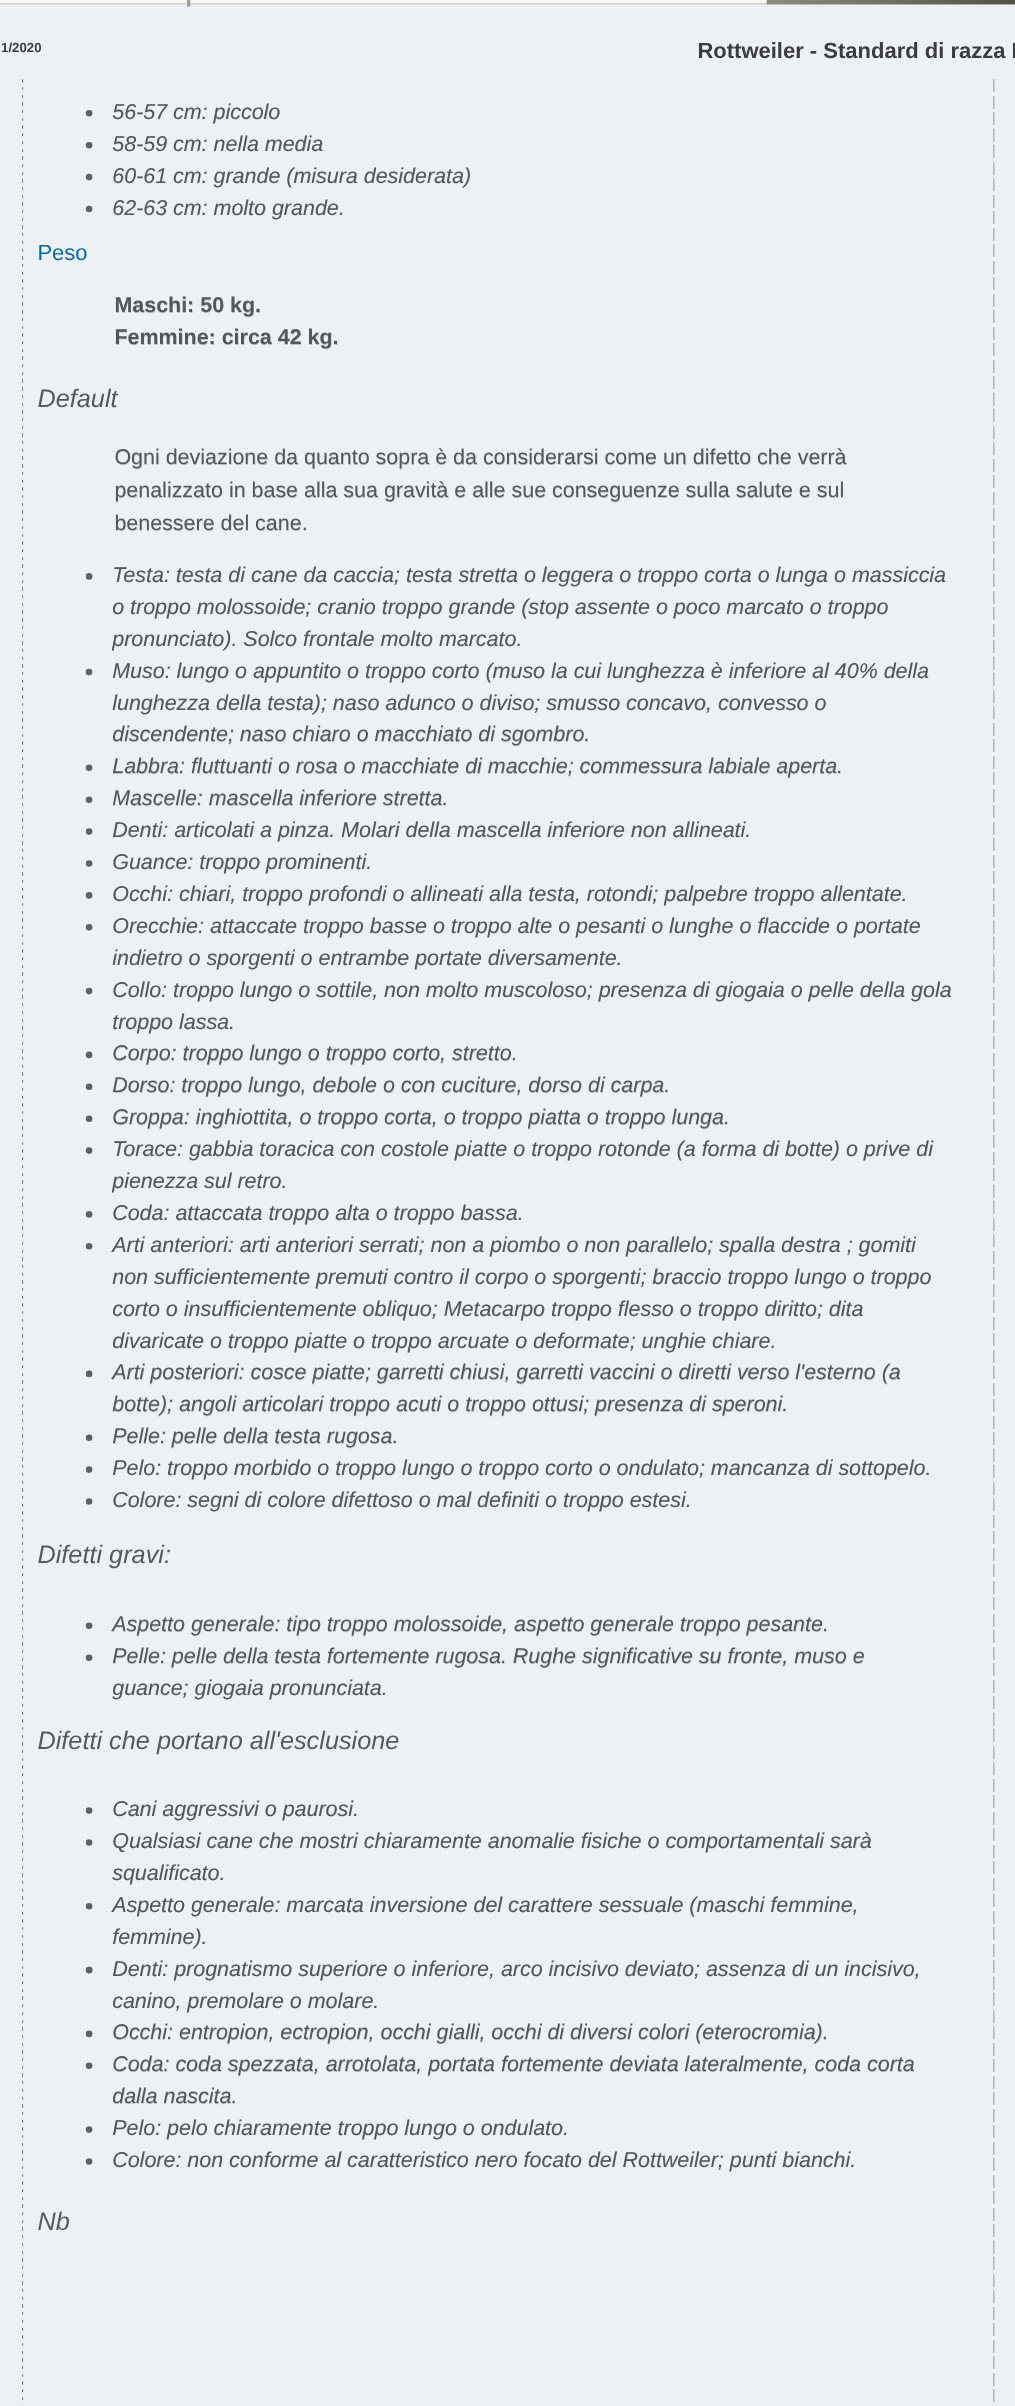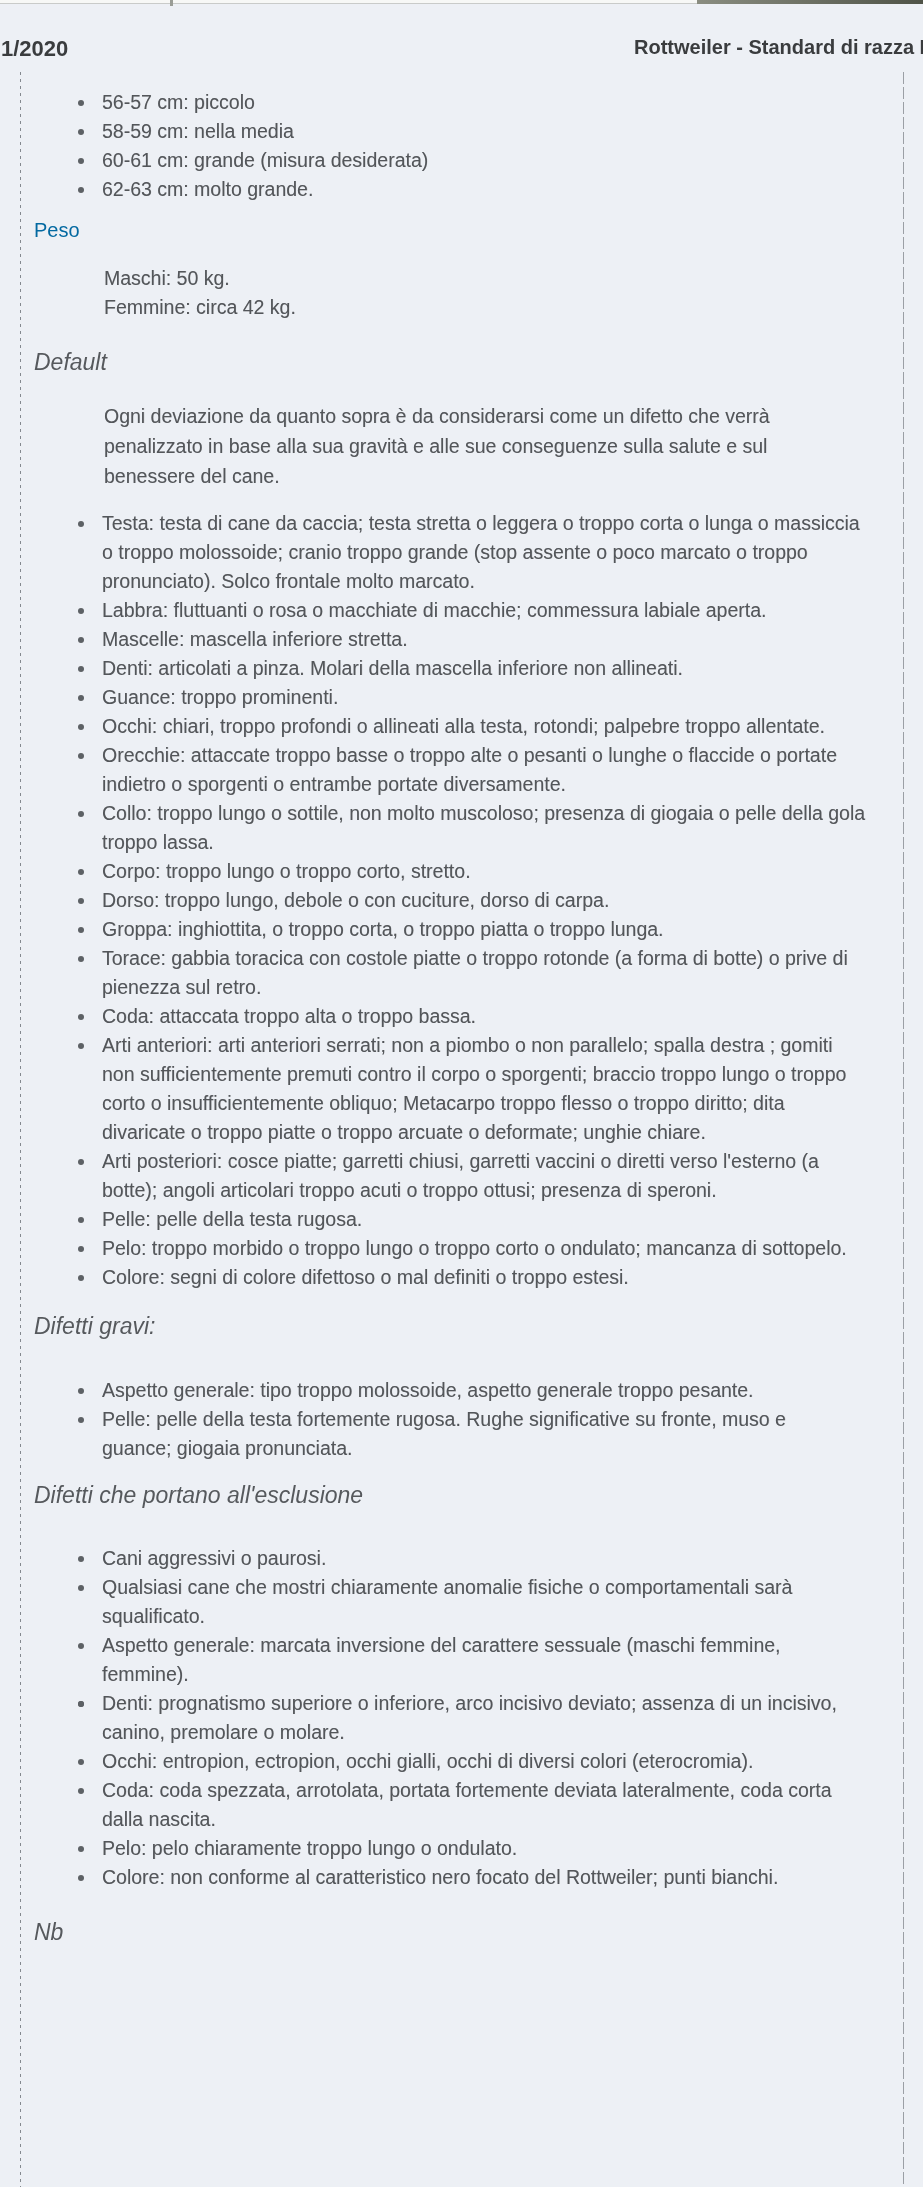--- a/index.html
+++ b/index.html
@@ -12,53 +12,53 @@
     color:#53565a;
   }
   
   .top-white    { position:absolute; top:0; left:0; right:0; height:3px; background:#f7f8f6; }
   .top-hairline { position:absolute; top:3px; left:0; right:0; height:1px; background:#c4c7c4; opacity:.9; }
   .top-dark-right { position:absolute; top:0; left:697px; right:0; height:4px;
                     background:linear-gradient(to right,#8a8d80,#4f5347); }
   .top-tick     { position:absolute; top:0; left:170px; width:3px; height:6px; background:#9a9d96; }
 
   
-  .hdr-date  { position:absolute; top:36px; left:1px;  font-size:22px; font-weight:600; color:#3a3c3e;
+  .hdr-date  { position:absolute; top:36px; left:1px;  font-size:12px; font-weight:600; color:#3a3c3e;
                white-space:nowrap; }
   .hdr-title { position:absolute; top:36px; left:634px; font-size:20px; font-weight:600; color:#3a3c3e;
                white-space:nowrap; }
 
   
   .content { position:absolute; top:72px; left:20px; width:884px; bottom:0; }
   .b-left  { position:absolute; left:0; top:0; bottom:0; width:1px;
              background:repeating-linear-gradient(to bottom,#84898f 0 3px, transparent 3px 7px); }
   .b-right { position:absolute; right:0; top:0; bottom:0; width:1px;
              background:repeating-linear-gradient(to bottom,#9b9fa5 0 12px, transparent 12px 15px); }
   .inner   { padding:16px 8px 0 14px; }
 
   
   .blist { margin:0; padding:0; }
   .bitem { list-style:none; position:relative; padding-left:68px;
-           font-size:19.5px; line-height:29px; }
+           font-size:19.5px; line-height:29px;font-style:italic; }
   .bullet { position:absolute; left:44px; top:12px; width:6px; height:6px;
             border-radius:50%; background:#5d6165; }
   .btext  { white-space:pre-line; display:inline-block; vertical-align:top; max-width:794px;
             text-shadow:0.3px 0.3px 0.5px rgba(90,90,90,0.3); }
 
   .sub-heading { margin-top:14px; font-size:20px; line-height:24px; color:#0369a1; }
   .section-heading { font-style:italic; font-size:23px; line-height:28px; color:#56595d; }
   .h-default    { margin-top:26px; }
   .h-gravi      { margin-top:20px; }
   .h-esclusione { margin-top:18px; }
   .h-nb         { margin-top:26px; }
 
   .indent { margin-left:70px; }
   .plain-lines { margin-top:22px; }
   .plain-line  { font-size:19.5px; line-height:29px;
-                 text-shadow:0.3px 0.3px 0.5px rgba(90,90,90,0.3); }
+                 text-shadow:0.3px 0.3px 0.5px rgba(90,90,90,0.3);font-weight:bold; }
   .para { margin:25px 0 0 70px; font-size:19.5px; line-height:30px; max-width:740px;
           white-space:pre-line; text-shadow:0.3px 0.3px 0.5px rgba(90,90,90,0.3); }
 
   .mt-ul2 { margin-top:18px; }
   .mt-ul3 { margin-top:36px; }
   .mt-ul4 { margin-top:35px; }
 </style>
 </head>
 <body>
 
@@ -119,20 +119,26 @@
       <ul class="blist mt-ul2">
 
 
           <li class="bitem">
             <span class="bullet"></span>
             <span class="btext">Testa: testa di cane da caccia; testa stretta o leggera o troppo corta o lunga o massiccia
 o troppo molossoide; cranio troppo grande (stop assente o poco marcato o troppo
 pronunciato). Solco frontale molto marcato.</span>
           </li>
 
+          <li class="bitem">
+            <span class="bullet"></span>
+            <span class="btext">Muso: lungo o appuntito o troppo corto (muso la cui lunghezza è inferiore al 40% della
+lunghezza della testa); naso adunco o diviso; smusso concavo, convesso o
+discendente; naso chiaro o macchiato di sgombro.</span>
+          </li>
 
           <li class="bitem">
             <span class="bullet"></span>
             <span class="btext">Labbra: fluttuanti o rosa o macchiate di macchie; commessura labiale aperta.</span>
           </li>
 
           <li class="bitem">
             <span class="bullet"></span>
             <span class="btext">Mascelle: mascella inferiore stretta.</span>
           </li>

